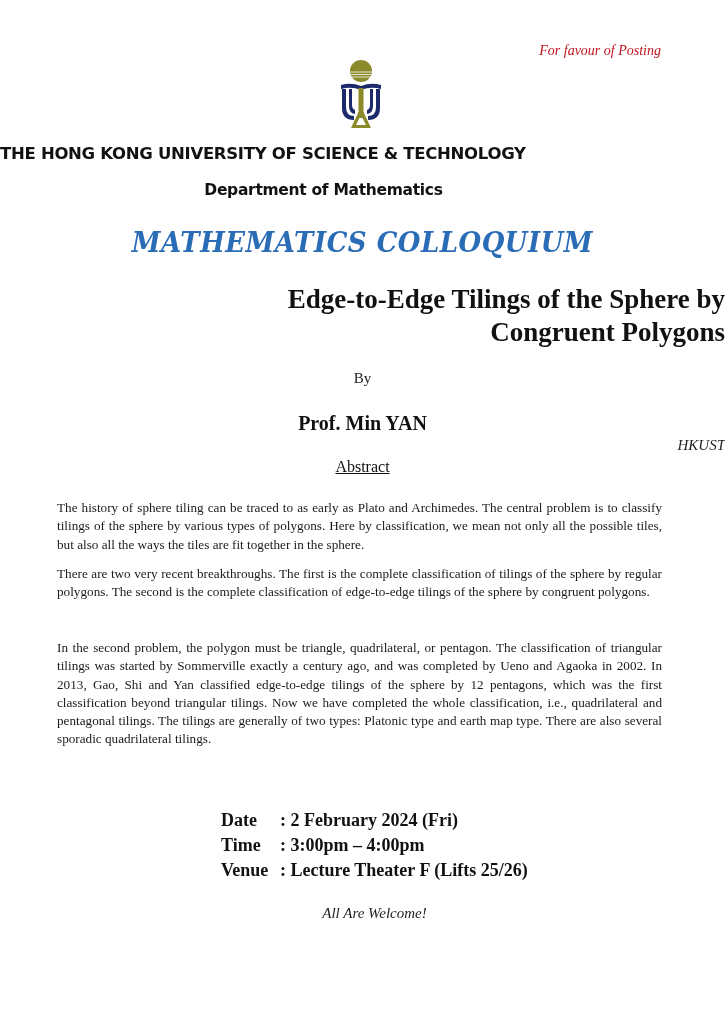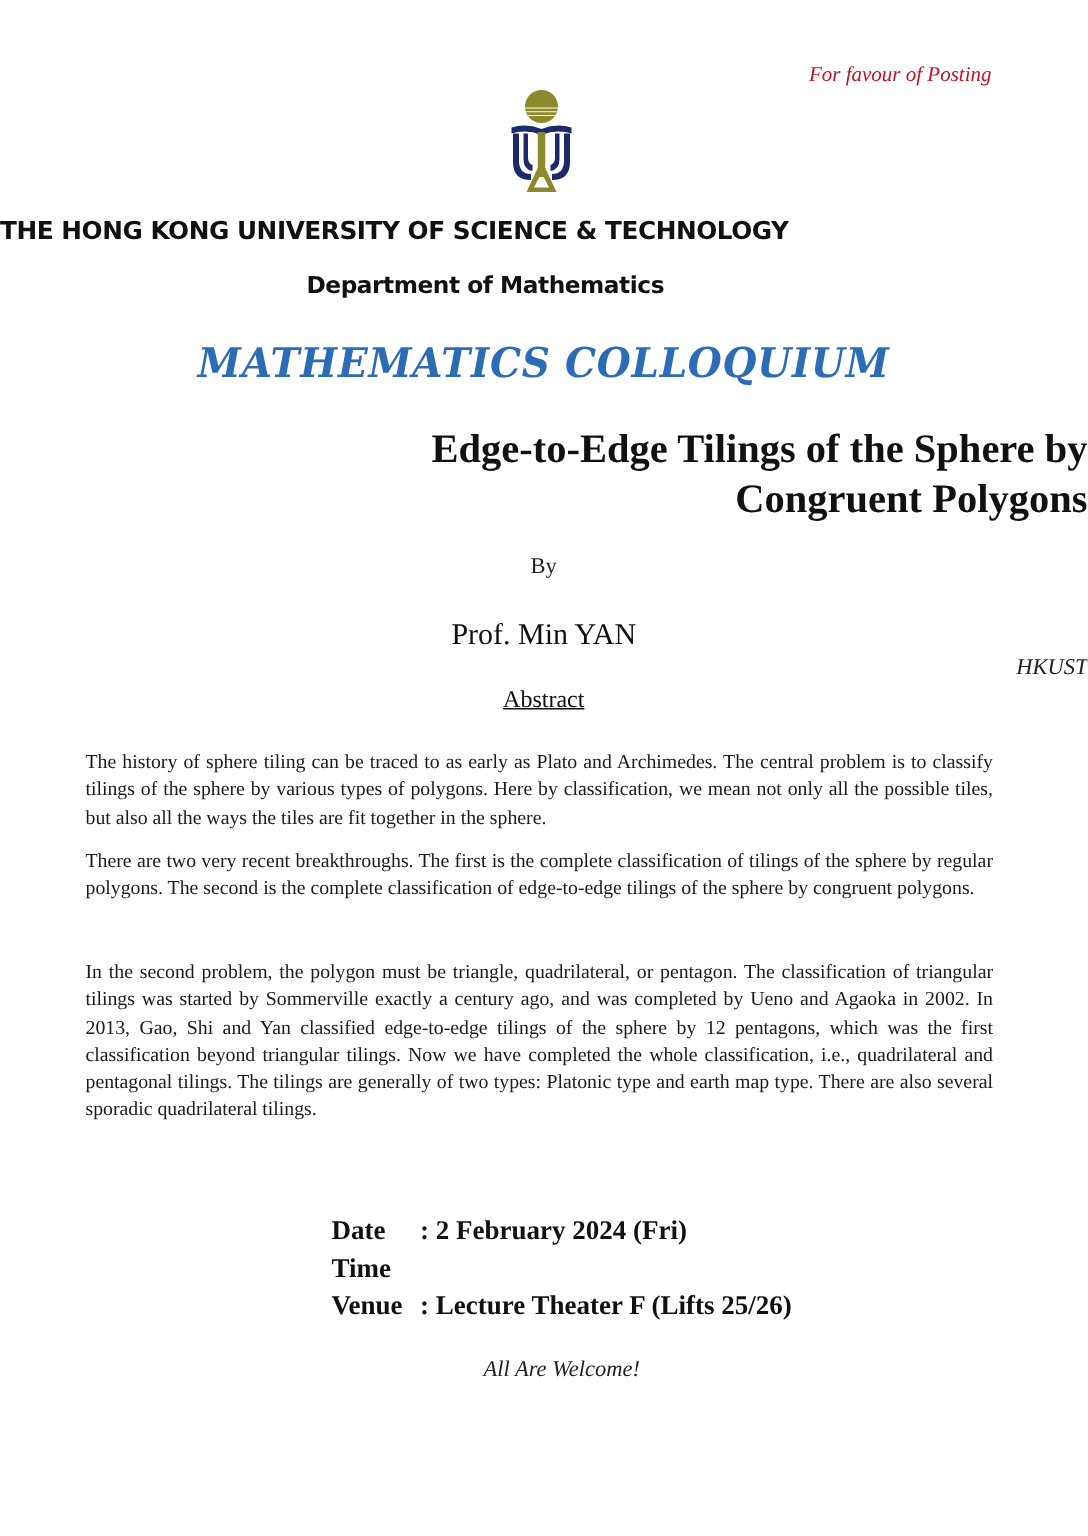--- a/index.html
+++ b/index.html
@@ -31,21 +31,21 @@
     left: 0; width: 725px; top: 283px; text-align: right;
     font-family: "Liberation Serif", serif; font-size: 27px; font-weight: 700;
     line-height: 33px; color: #111;
   }
   .by {
     left: 0; width: 725px; top: 370px; text-align: center;
     font-family: "Liberation Serif", serif; font-size: 15px; color: #222;
   }
   .speaker {
     left: 0; width: 725px; top: 412px; text-align: center;
-    font-family: "Liberation Serif", serif; font-size: 20px; font-weight: 400; color: #111;
+    font-family: "Liberation Serif", serif; font-size: 20px; font-weight: 700; color: #111;
   }
   .affil {
     left: 0; width: 725px; top: 437px; text-align: right;
     font-family: "Liberation Serif", serif; font-size: 15px; font-style: italic; color: #222;
   }
   .abstract-h {
     left: 0; width: 725px; top: 458px; text-align: center;
     font-family: "Liberation Serif", serif; font-size: 16px; text-decoration: underline; color: #111;
   }
   .para {
@@ -113,20 +113,21 @@
 <div class="abs para p2">There are two very recent breakthroughs. The first is the complete classification of tilings of the sphere by regular polygons. The second is the complete classification of edge-to-edge tilings of the sphere by congruent polygons.</div>
 <div class="abs para p3">In the second problem, the polygon must be triangle, quadrilateral, or pentagon. The classification of triangular tilings was started by Sommerville exactly a century ago, and was completed by Ueno and Agaoka in 2002. In 2013, Gao, Shi and Yan classified edge-to-edge tilings of the sphere by 12 pentagons, which was the first classification beyond triangular tilings. Now we have completed the whole classification, i.e., quadrilateral and pentagonal tilings. The tilings are generally of two types: Platonic type and earth map type. There are also several sporadic quadrilateral tilings.</div>
 
 <div class="abs details">
   <div class="row">
     <span class="lbl">Date</span>
     <span>: 2 February 2024 (Fri)</span>
   </div>
   <div class="row">
     <span class="lbl">Time</span>
+    <span>: 3:00pm – 4:00pm</span>
   </div>
   <div class="row">
     <span class="lbl">Venue</span>
     <span>: Lecture Theater F (Lifts 25/26)</span>
   </div>
 </div>
 
 <div class="abs welcome">All Are Welcome!</div>
 
 </body></html>

